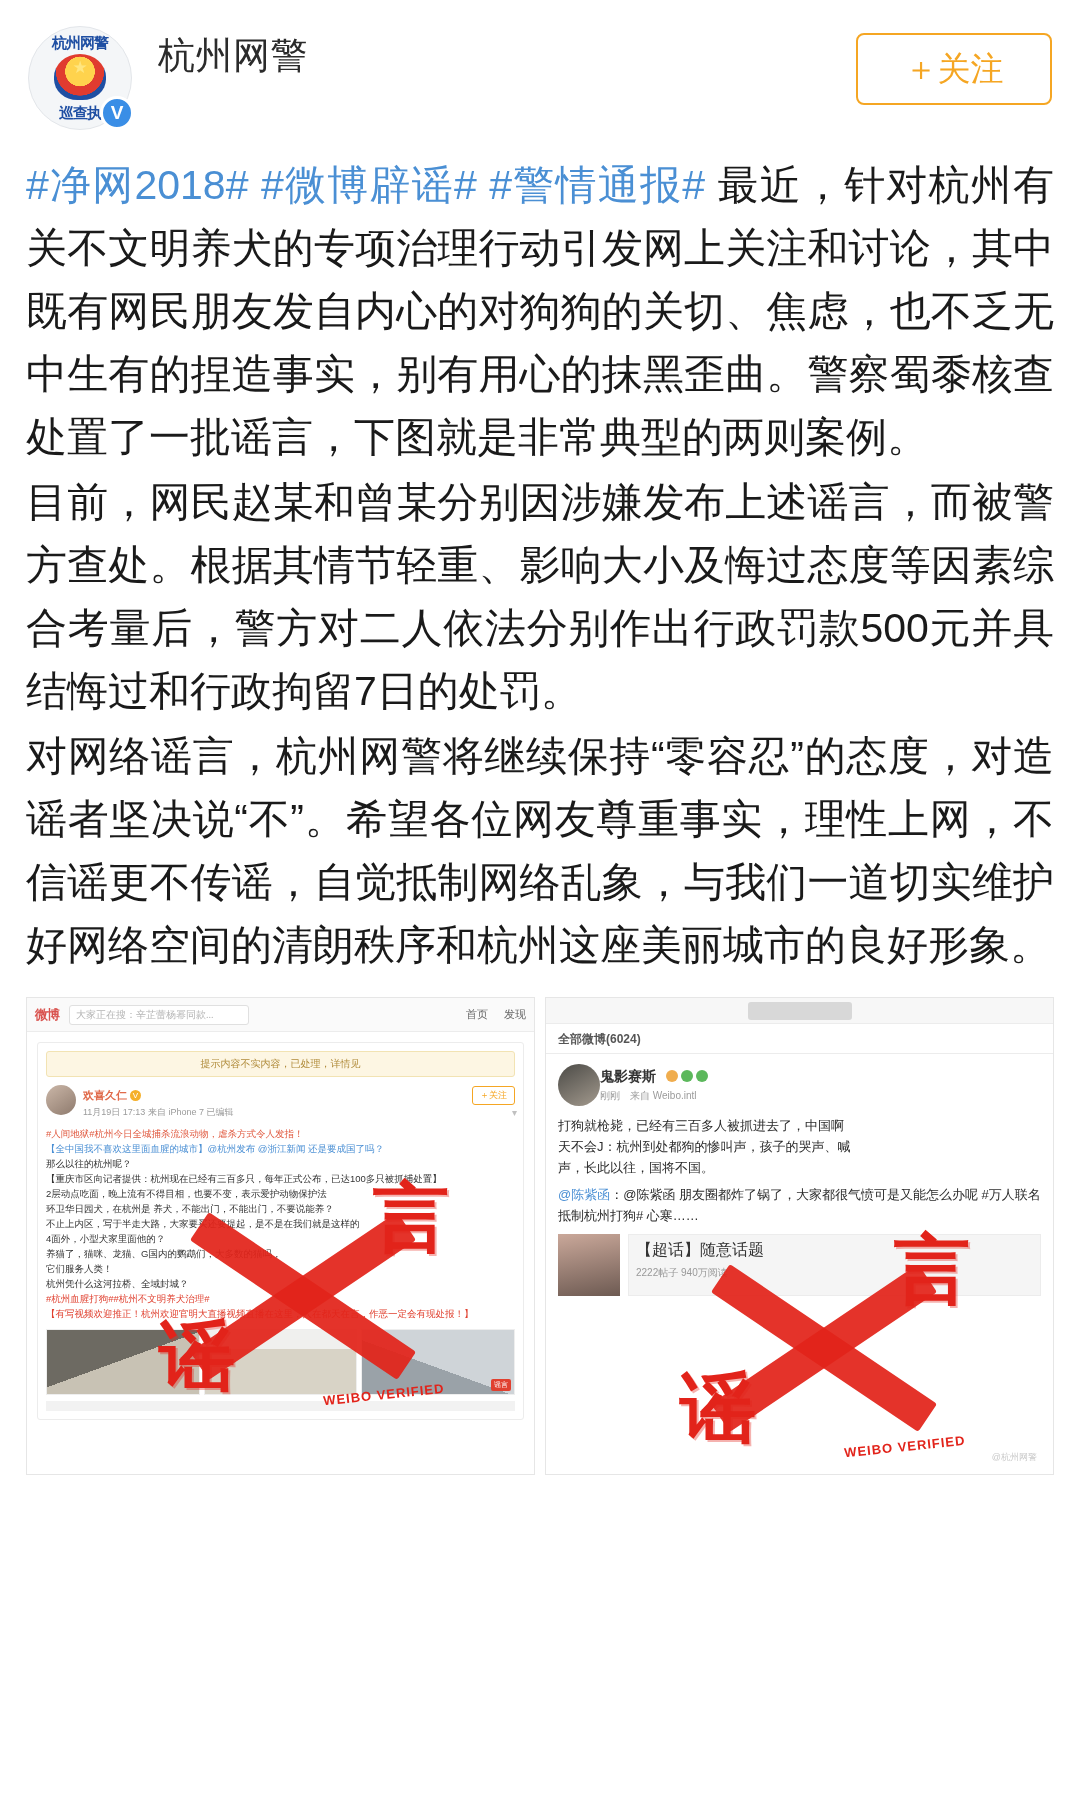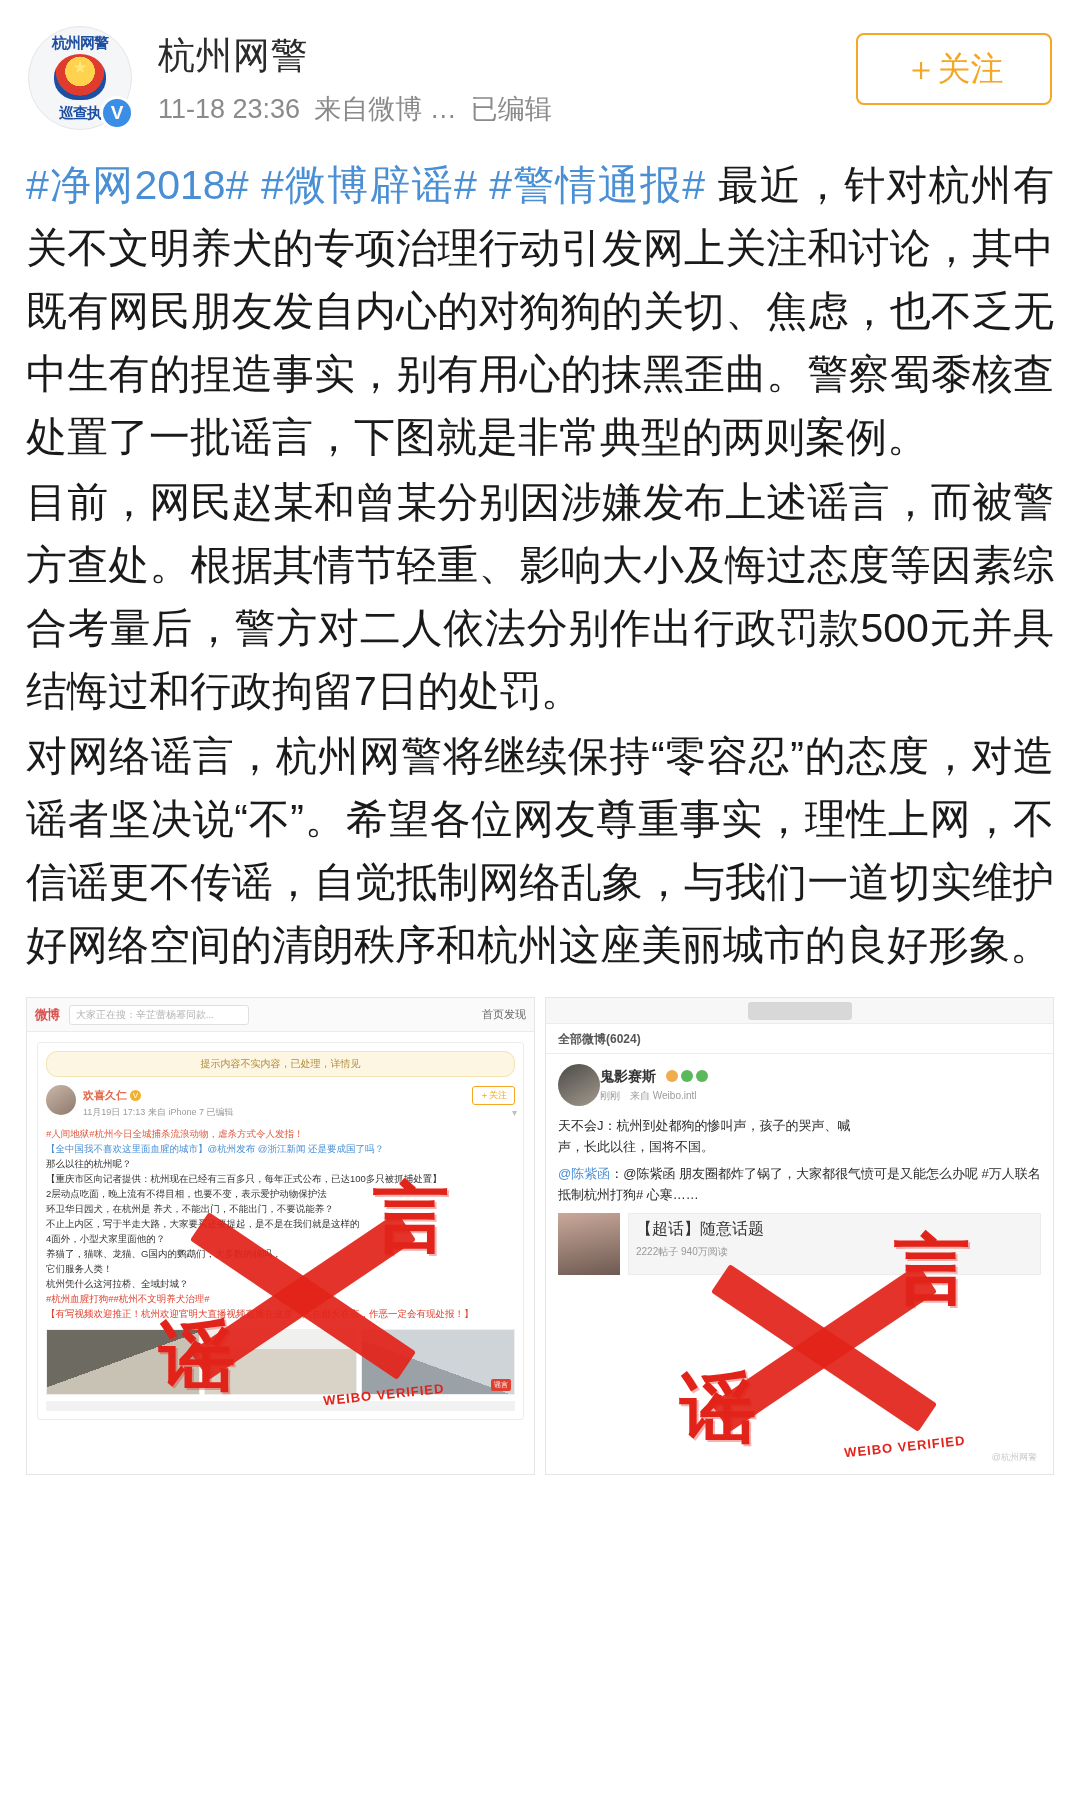--- a/index.html
+++ b/index.html
@@ -160,37 +160,37 @@
     border-radius: 3px;
     background: #fff;
     font-size: 10px;
     color: #b5b5b5;
     line-height: 18px;
     padding: 0 18px 0 6px;
     position: relative;
     overflow: hidden;
     white-space: nowrap;
   }
-  .wb-nav { margin-left: auto; display: flex; gap: 0; font-size: 11px; color: #666; }
+  .wb-nav { margin-left: auto; display: flex; gap: 16px; font-size: 11px; color: #666; }
   .wb-inner {
     padding: 10px;
   }
   .wb-card {
     background: #fff;
     border: 1px solid #ececec;
     border-radius: 3px;
     padding: 8px;
   }
   .wb-notice {
     background: #fdf6e3;
     border: 1px solid #f2e3b3;
     color: #b08b3a;
     font-size: 10px;
     padding: 5px 6px;
-    border-radius: 11px;
+    border-radius: 3px;
     margin-bottom: 8px;
     text-align: center;
   }
   .wb-userrow { display: flex; align-items: flex-start; gap: 7px; position: relative; }
   .wb-ava {
     width: 30px; height: 30px; border-radius: 50%;
     background: linear-gradient(145deg,#cbb7a8,#8e7a6d);
     flex: 0 0 30px;
   }
   .wb-un { font-size: 11px; color: #e06a4a; font-weight: bold; }
@@ -310,25 +310,20 @@
     <div class="avatar">
       <div class="police-top">杭州网警</div>
       <div class="emblem"></div>
       <div class="police-bottom">巡查执</div>
     </div>
     <div class="verify-badge">V</div>
   </div>
 
   <div class="header-text">
     <div class="user-name">杭州网警</div>
-    <div class="meta-line">
-      <span>11-18 23:36</span>
-      <span class="meta-source">来自微博 …</span>
-      <span class="meta-edited">已编辑</span>
-    </div>
   </div>
 
   <div class="follow-btn">＋关注</div>
 </div>
 
 <div class="post-body">
   <p>
     <span class="topic">#净网2018#</span>
     <span class="topic">#微博辟谣#</span>
     <span class="topic">#警情通报#</span>
@@ -405,20 +400,21 @@
         <div class="rt-ava"></div>
         <div>
           <div>
             <span class="rt-un">鬼影赛斯</span>
             <span class="rt-icons"><i class="y"></i><i></i><i></i></span>
           </div>
           <div class="rt-meta">刚刚　来自 Weibo.intl</div>
         </div>
       </div>
       <div class="rt-text">
+        <div>打狗就枪毙，已经有三百多人被抓进去了，中国啊</div>
         <div>天不会J：杭州到处都狗的惨叫声，孩子的哭声、喊</div>
         <div>声，长此以往，国将不国。</div>
       </div>
       <div class="rt-text" style="margin-top:6px;">
         <span class="rt-at">@陈紫函</span><span>：@陈紫函  朋友圈都炸了锅了，大家都很气愤可是又能怎么办呢  #万人联名抵制杭州打狗#  心寒……</span>
       </div>
       <div class="rt-block">
         <div class="rt-photo"></div>
         <div class="rt-card">
           <div class="ttl">【超话】随意话题</div>

